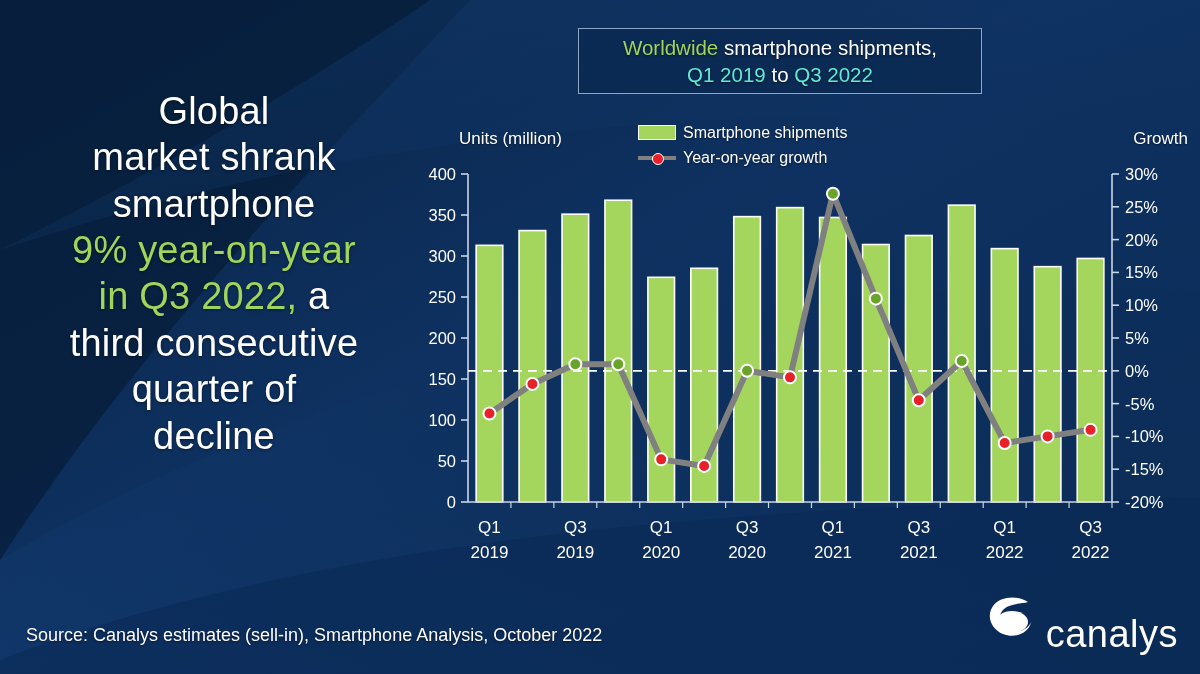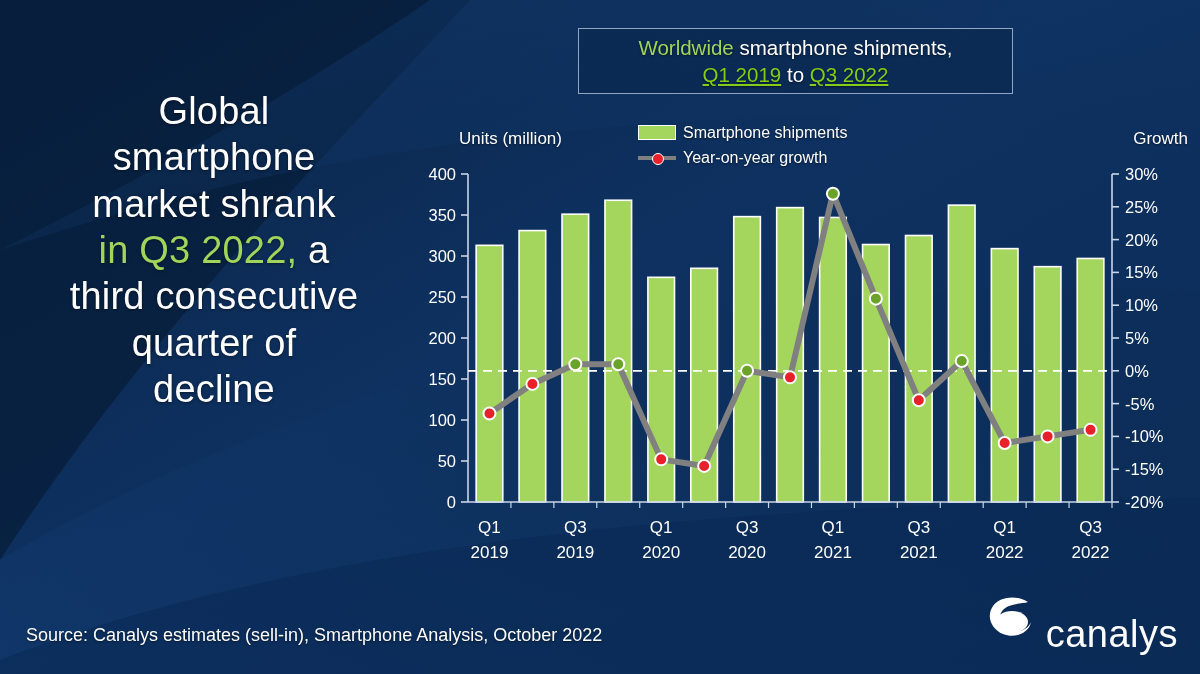--- a/index.html
+++ b/index.html
@@ -27,33 +27,33 @@
     line-height: 1.22;
     letter-spacing: .2px;
     text-shadow: 0 1px 3px rgba(0,0,0,.45);
   }
   .headline .hl-green { color: #a0d55b; }
 
   
   .title-box {
     position: absolute;
     left: 578px; top: 28px;
-    width: 435px; height: 66px;
+    width: 404px; height: 66px;
     border: 1px solid #8fa6c4;
     background: rgba(10,38,75,.55);
     z-index: 3;
     display: flex; align-items: center; justify-content: center;
     text-align: center;
   }
   .title-text {
     font-size: 20.5px; line-height: 1.32; color: #ffffff;
     text-shadow: 0 1px 2px rgba(0,0,0,.5);
   }
   .t-green { color: #a0d55b; }
-  .t-cyan  { color: #84cc16; text-decoration: underline; }
+  .t-cyan  { color: #5eead4; }
 
   
   #chart-area {
     position: absolute;
     left: 410px; top: 120px;
     width: 780px; height: 460px;
     z-index: 3;
   }
   .axis-caption {
     position: absolute;
@@ -145,22 +145,23 @@
   </defs>
   <rect x="0" y="0" width="1200" height="674" fill="url(#bgGrad)"></rect>
   <path d="M0,0 L470,0 C330,150 150,330 0,560 Z" fill="#071d39" opacity=".75"></path>
   <path d="M0,250 C240,170 470,130 760,118 C980,108 1120,110 1200,118 L1200,0 L430,0 C300,90 140,180 0,250 Z" fill="url(#swoosh1)" opacity=".55"></path>
   <path d="M0,560 C220,430 520,330 830,300 C1010,283 1130,285 1200,292 L1200,674 L0,674 Z" fill="url(#swoosh2)" opacity=".5"></path>
   <path d="M0,660 C260,560 620,505 1200,498 L1200,674 L0,674 Z" fill="#0a2a55" opacity=".6"></path>
 </svg>
 
 <div class="headline">
   <div>Global</div>
+  <div>market shrank</div>
   <div>smartphone</div>
-  <div>market shrank</div>
+  <div class="hl-green">9% year-on-year</div>
   <div>
     <span class="hl-green">in Q3 2022,</span><span> a</span>
   </div>
   <div>third consecutive</div>
   <div>quarter of</div>
   <div>decline</div>
 </div>
 
 <div class="title-box">
   <div class="title-text">

